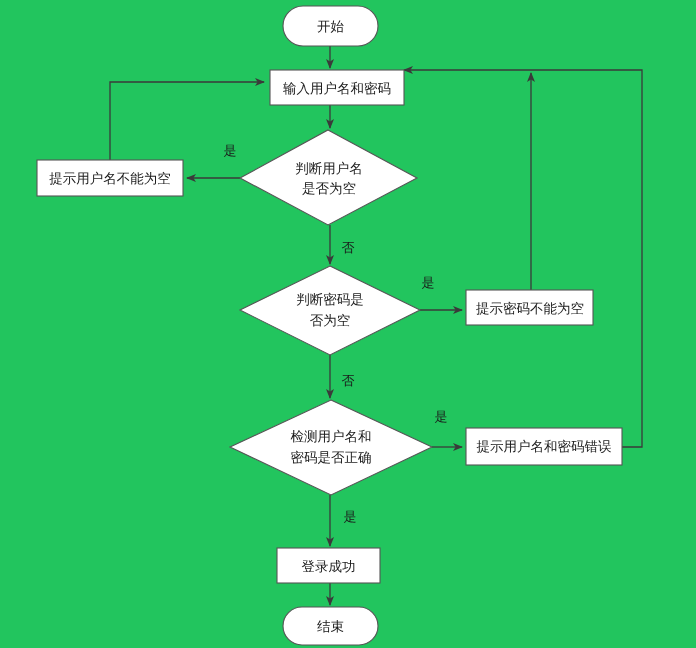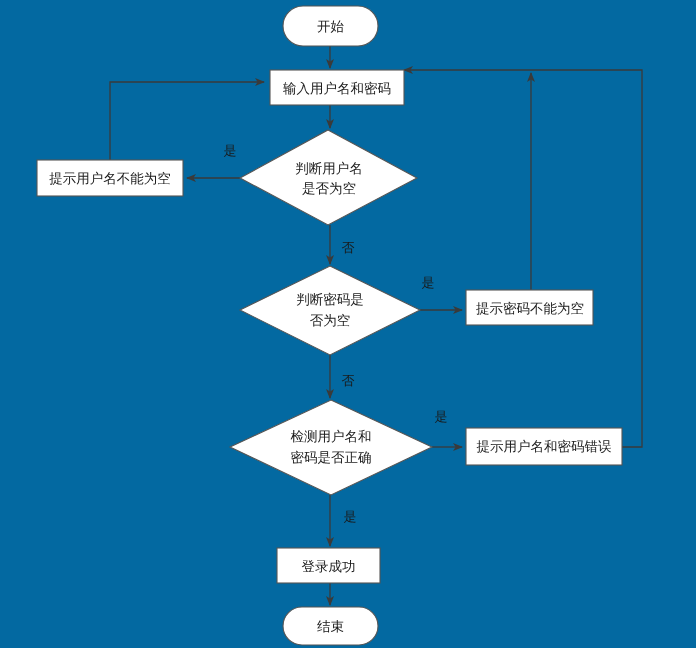--- a/index.html
+++ b/index.html
@@ -10,21 +10,21 @@
   body {
     width: 696px;
     height: 648px;
     font-family: "DejaVu Sans", "Liberation Sans", sans-serif;
     overflow: hidden;
   }
   #flowchart-root {
     position: relative;
     width: 696px;
     height: 648px;
-    background: #0369a1;
+    background: #22c55e;
   }
   svg.chart {
     display: block;
     width: 696px;
     height: 648px;
   }
   .node-shape {
     fill: #ffffff;
     stroke: #555555;
     stroke-width: 1.1;

